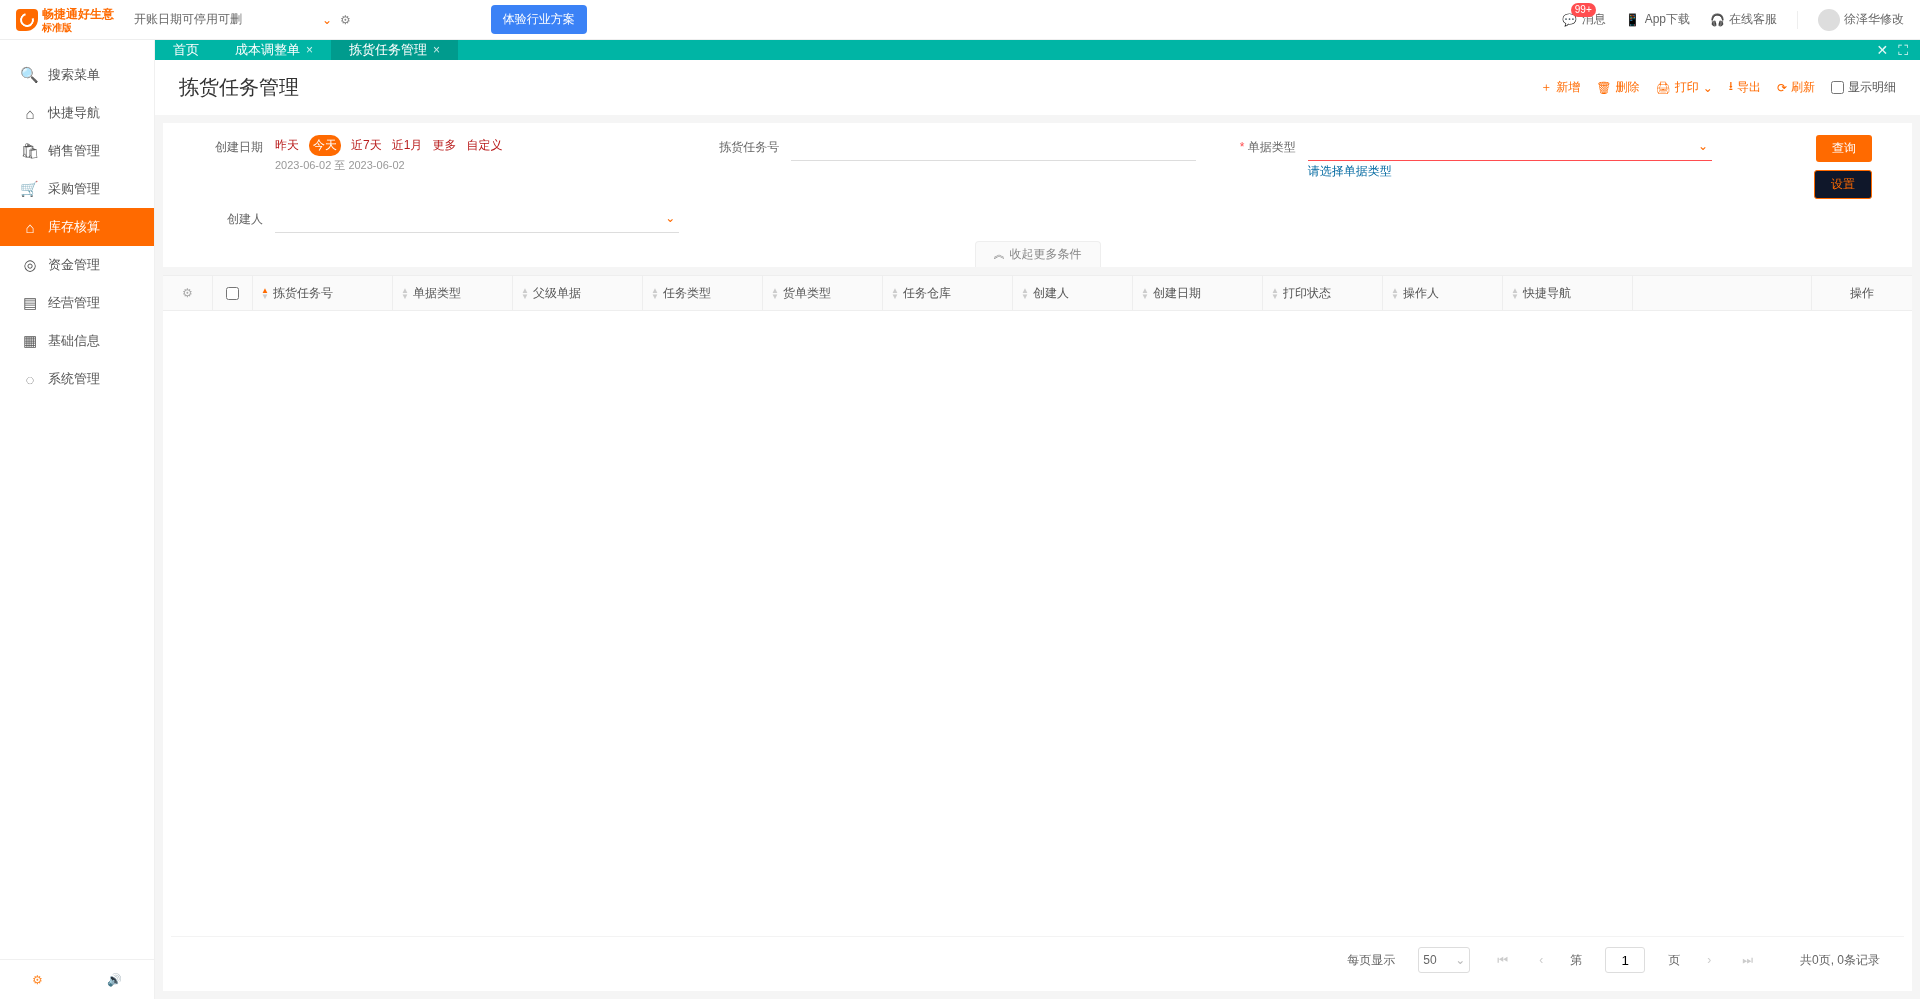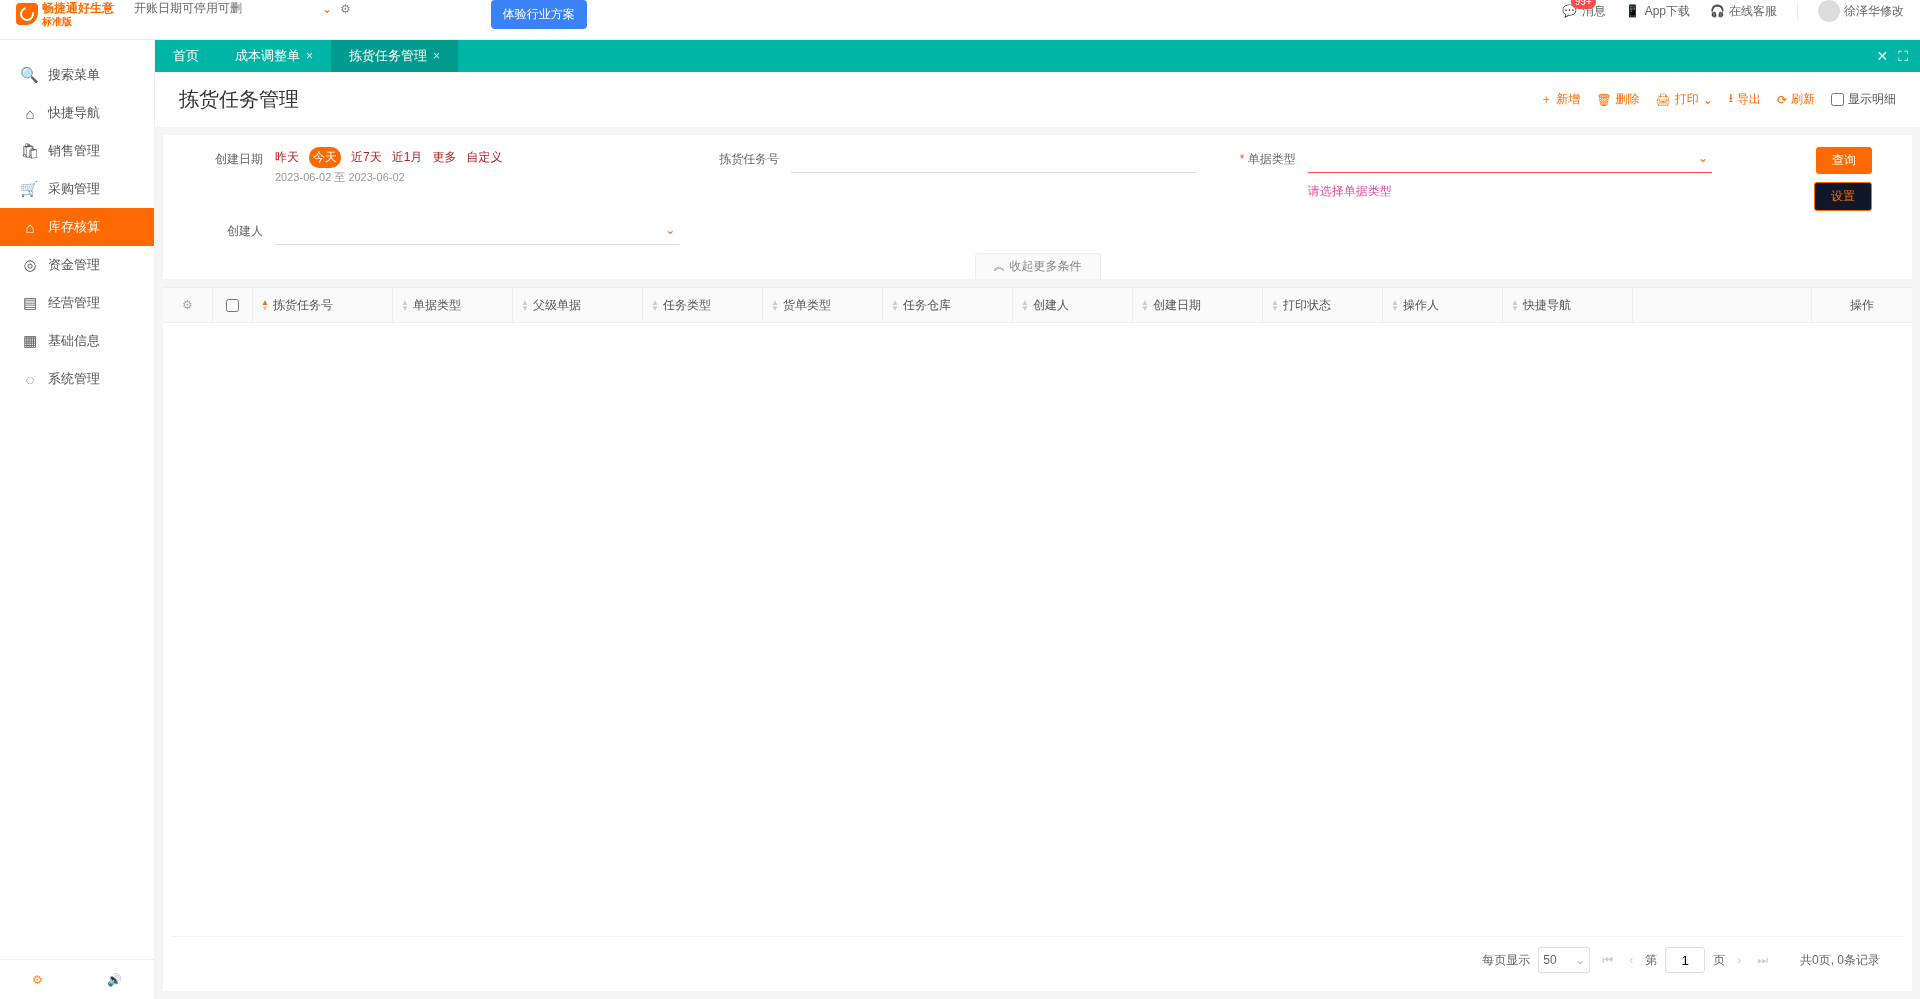--- a/index.html
+++ b/index.html
@@ -1,18 +1,18 @@
 <!DOCTYPE html>
 <html><head>
 <meta charset="utf-8">
 <style>
 *{box-sizing:border-box;margin:0;padding:0}
 body{font-family:"Microsoft YaHei","PingFang SC",sans-serif;font-size:12px;color:#333;background:#fff;overflow:hidden}
 .app{display:flex;flex-direction:column;height:999px;width:1920px}
-.header{height:40px;display:flex;align-items:flex-start;border-bottom:1px solid #eee;padding:0 16px}
+.header{height:40px;display:flex;align-items:center;border-bottom:1px solid #eee;padding:0 16px}
 .logo{display:flex;align-items:center;gap:4px;color:#ff6a00;font-weight:bold;margin-right:20px}
 .logo-icon{width:22px;height:22px;background:#ff6a00;border-radius:4px 4px 12px 4px;position:relative;display:flex;align-items:center;justify-content:center}
 .logo-icon::after{content:"";width:10px;height:10px;border:2px solid #fff;border-radius:50%;border-top-color:transparent;transform:rotate(30deg)}
 .edition{font-size:10px;color:#ff6a00;line-height:10px}
 .acct-select{display:flex;align-items:center;gap:8px;color:#666;padding-right:140px}
 .acct-text{min-width:180px}
 .caret{color:#ff6a00}
 .gear{color:#888}
 .trial-btn{background:#3b82f6;color:#fff;border:none;padding:6px 12px;border-radius:4px;font-size:12px}
 .header-right{margin-left:auto;display:flex;align-items:center;gap:20px;color:#666}
@@ -21,21 +21,21 @@
 .avatar{width:22px;height:22px;background:#ddd;border-radius:50%;display:inline-block}
 .vsep{width:1px;height:18px;background:#eee}
 .body{flex:1;display:flex;min-height:0}
 .sidebar{width:155px;display:flex;flex-direction:column;border-right:1px solid #f0f0f0;background:#fff}
 .menu{flex:1;padding-top:16px}
 .menu-item{display:flex;align-items:center;gap:10px;padding:10px 22px;color:#555;font-size:13px;cursor:pointer}
 .menu-item.active{background:#ff6a00;color:#fff}
 .menu-item .mi-icon{width:16px;height:16px;display:flex;align-items:center;justify-content:center;font-size:15px}
 .sidebar-footer{height:40px;border-top:1px solid #f0f0f0;display:flex;align-items:center;justify-content:space-around;color:#ff8c2e}
 .main{flex:1;display:flex;flex-direction:column;background:#f5f5f5;min-width:0}
-.tabs{height:32px;background:#00b5a5;display:flex;align-items:stretch;color:#fff}
+.tabs{height:20px;background:#00b5a5;display:flex;align-items:stretch;color:#fff}
 .tab{display:flex;align-items:center;padding:0 18px;font-size:13px;gap:6px;cursor:pointer}
 .tab.active{background:#009b8d}
 .tab-close{opacity:.8;font-size:12px}
 .tabs-right{margin-left:auto;display:flex;align-items:center;gap:10px;padding-right:12px}
 .tabs-right span{opacity:.9;cursor:pointer;font-size:14px}
 .page-head{background:#fff;padding:14px 24px;display:flex;align-items:center;justify-content:space-between}
 .page-title{font-size:20px;color:#333}
 .actions{display:flex;align-items:center;gap:16px;color:#ff6a00;font-size:12px}
 .actions .act{display:flex;align-items:center;gap:4px;cursor:pointer}
 .actions .act-detail{color:#555}
@@ -46,36 +46,36 @@
 .flabel{color:#666;min-width:60px;text-align:right;padding-top:4px}
 .req::before{content:"* ";color:#ff4d4f}
 .chips{display:flex;gap:10px;align-items:center;flex-wrap:wrap}
 .chip{color:#b91c1c;cursor:pointer;font-size:12px}
 .chip.on{background:#ff6a00;color:#fff;padding:2px 4px;border-radius:10px}
 .date-range{color:#999;font-size:11px;margin-top:2px}
 .underline-input{border:none;border-bottom:1px solid #ddd;width:100%;height:26px;background:transparent;font-size:12px;color:#333}
 .underline-input.err{border-bottom-color:#ff4d4f}
 .sel-wrap{position:relative;width:100%}
 .sel-caret{position:absolute;right:4px;top:4px;color:#ff6a00;pointer-events:none}
-.err-msg{color:#ec4899;font-size:12px;margin-top:10px}
+.err-msg{color:#0369a1;font-size:12px;margin-top:2px}
 .fbtns{display:flex;flex-direction:column;gap:8px;align-items:flex-end}
 .btn{border:none;padding:5px 16px;border-radius:3px;font-size:12px;cursor:pointer}
 .btn-primary{background:#ff6a00;color:#fff}
 .btn-outline{background:#0f172a;border:1px solid #ff6a00;color:#ff6a00}
 .collapse-bar{display:flex;justify-content:center}
 .collapse-pill{background:#fafafa;border:1px solid #eee;border-bottom:none;color:#888;padding:4px 18px;border-radius:4px 4px 0 0;font-size:12px;cursor:pointer;display:flex;align-items:center;gap:4px}
 .table-wrap{margin:8px;background:#fff;flex:1;display:flex;flex-direction:column}
 .thead{display:flex;background:#fafafa;border-top:1px solid #eee;border-bottom:1px solid #eee;height:36px;align-items:stretch}
 .th{display:flex;align-items:center;padding:0 8px;border-right:1px solid #eee;color:#555;font-size:12px;gap:4px}
 .th.center{justify-content:center}
 .sort{display:flex;flex-direction:column;justify-content:center;color:#ccc;line-height:5px;font-size:8px;gap:1px}
 .sort.active-asc :first-child{color:#ff6a00}
 .th-gear{color:#aaa}
 .tbody{flex:1}
-.footer{display:flex;align-items:center;justify-content:flex-end;padding:10px 24px;gap:8px;color:#666;background:#fff;border-top:1px solid #f3f3f3;margin:0 8px 8px 8px}
+.footer{display:flex;align-items:center;justify-content:flex-end;padding:10px 24px;gap:23px;color:#666;background:#fff;border-top:1px solid #f3f3f3;margin:0 8px 8px 8px}
 .page-in{width:40px;height:26px;border:1px solid #ddd;text-align:center;border-radius:3px}
 .ps-sel{width:52px;height:26px;border:1px solid #ddd;padding:0 4px;border-radius:3px;display:flex;align-items:center;justify-content:space-between}
 .nav-btn{color:#ccc;cursor:pointer;padding:0 4px}
 </style>
 </head>
 <body>
 
 <div class="app">
 
   <div class="header">

